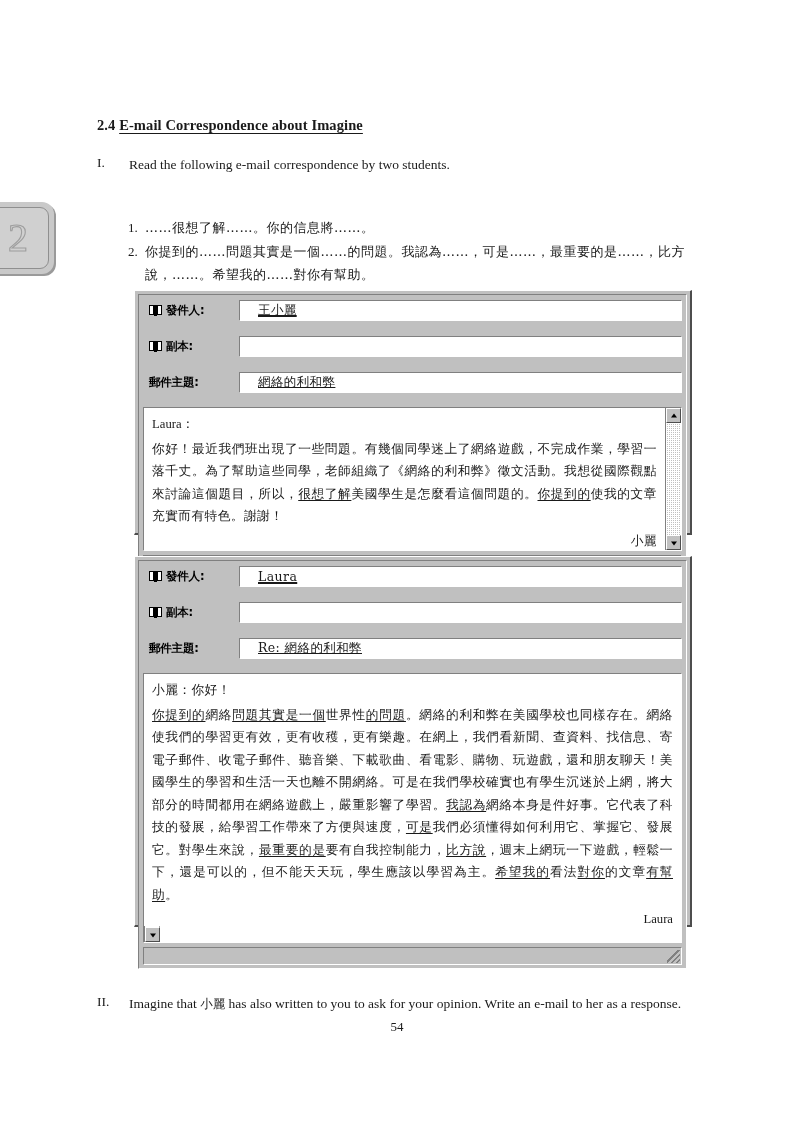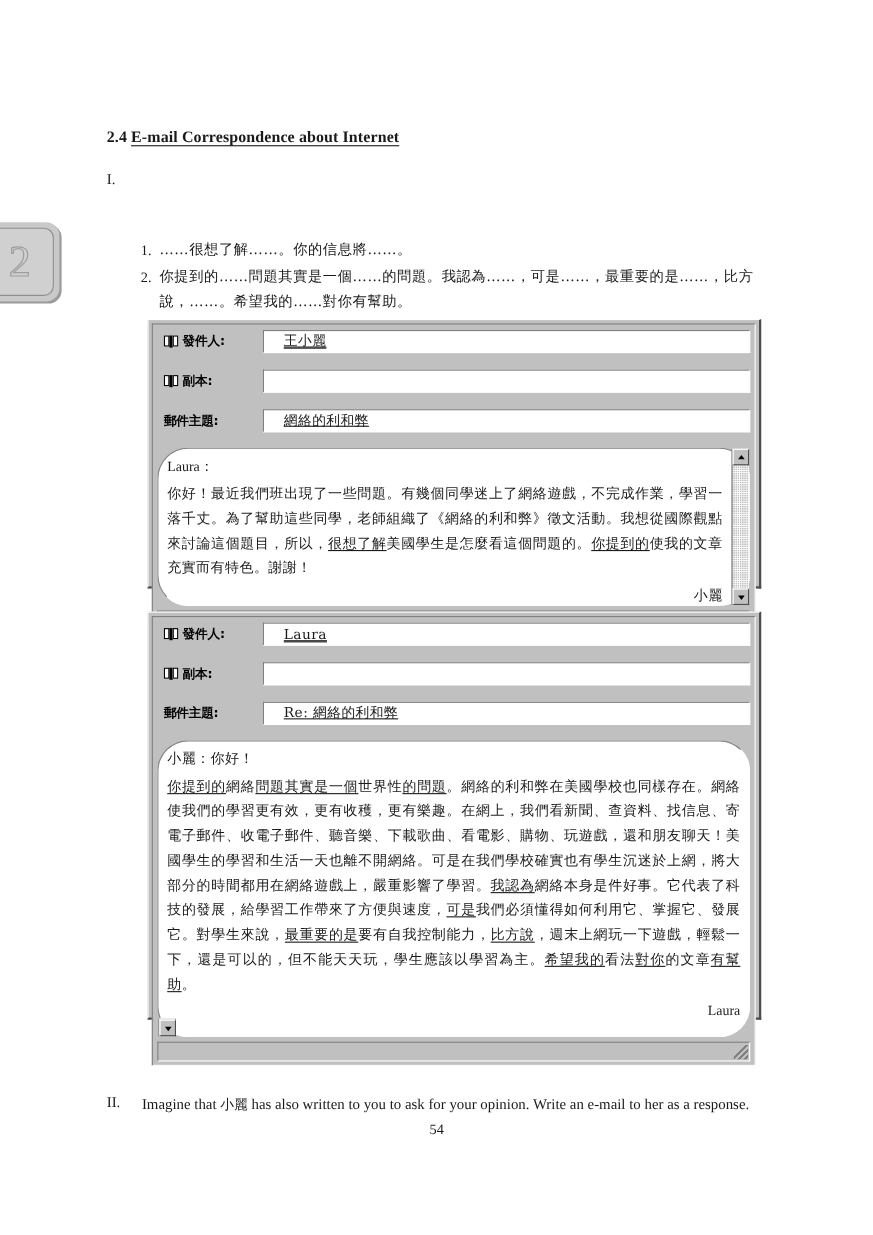--- a/index.html
+++ b/index.html
@@ -193,21 +193,20 @@
 
   .bodyarea {
     margin-top: 5px;
     display: flex;
     background: #ffffff;
     border-top: 1px solid #808080;
     border-left: 1px solid #808080;
     border-right: 1px solid #ffffff;
     border-bottom: 1px solid #ffffff;
     box-sizing: border-box;
-    border-radius: 28px;
   }
   .bodytext {
     flex: 1 1 auto;
     padding: 5px 8px 4px 8px;
     font-family: "DejaVu Serif", "Liberation Serif", serif;
     font-size: 12.7px;
     line-height: 22.5px;
     letter-spacing: 0.45px;
     text-align: justify;
     overflow: hidden;
@@ -312,26 +311,27 @@
 
 <div class="page">
 
   <div class="chapter-tab">
     <div class="inner"></div>
     <div class="num">2</div>
   </div>
 
   <div class="sec-title">
     <span class="num">2.4</span>
-    <span class="ttl">E-mail Correspondence about Internet</span>
+    <span class="ttl">E-mail Correspondence about Imagine</span>
   </div>
 
   <div class="item" id="item-I">
     <div class="marker">I.</div>
     <div class="body">
+      <div>Read the following e-mail correspondence by two students.</div>
     </div>
   </div>
 
   <div class="struct-list">
     <div class="struct-row">
       <div class="sn">1.</div>
       <div class="st">……很想了解……。你的信息將……。</div>
     </div>
     <div class="struct-row">
       <div class="sn">2.</div>

